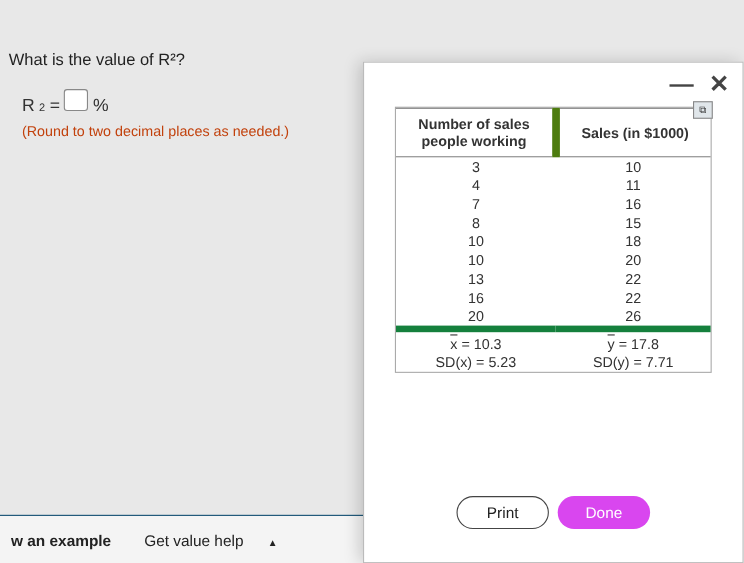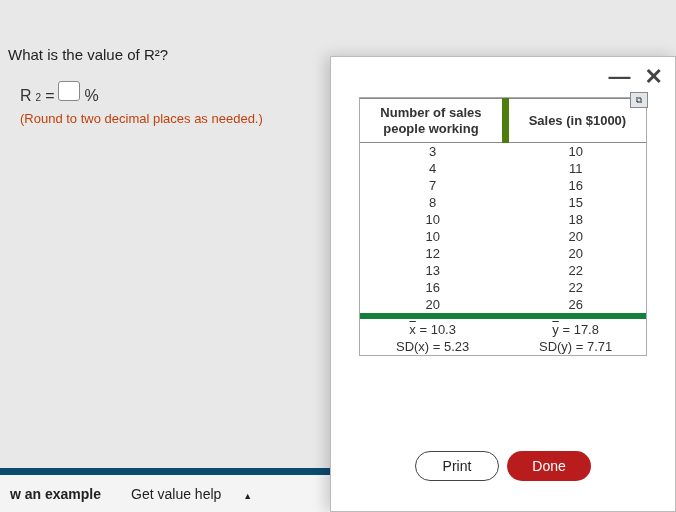--- a/index.html
+++ b/index.html
@@ -43,21 +43,21 @@
     .instruction {
       font-size: 13px;
       color: #c2410c;
       margin-left: 12px;
     }
     .bottom-bar {
       position: absolute;
       left: 0; bottom: 0;
       width: 330px;
       height: 44px;
-      border-top: 7px solid #0c4a6e;
+      border-top: 1px solid #0c4a6e;
       background: #f4f4f4;
       display: flex;
       align-items: center;
       font-size: 14px;
       color: #222;
     }
     .bottom-bar span { padding: 0 10px; }
     .bottom-bar .btn-link { font-weight: bold; cursor: pointer; }
     .bottom-bar .btn-link.light { font-weight: normal; }
     .caret-up { font-size: 9px; margin-left: 2px; }
@@ -145,21 +145,21 @@
       justify-content: center;
       font-size: 14px;
       cursor: pointer;
     }
     .pill-outline {
       border: 1px solid #444;
       background: #fff;
       color: #222;
     }
     .pill-solid {
-      background: #b91c1c;
+      background: #d946ef;
       color: #fff;
       border: none;
     }
   </style>
 </head>
 <body>
 
 <div class="main-area">
   <div class="question-line">What is the value of R²?</div>
   <div class="formula-line">
@@ -217,24 +217,20 @@
           </tr>
           <tr>
             <td>10</td>
             <td>18</td>
           </tr>
           <tr>
             <td>10</td>
             <td>20</td>
           </tr>
           <tr>
-            <td>12</td>
-            <td>20</td>
-          </tr>
-          <tr>
             <td>13</td>
             <td>22</td>
           </tr>
           <tr>
             <td>16</td>
             <td>22</td>
           </tr>
           <tr>
             <td>20</td>
             <td>26</td>

